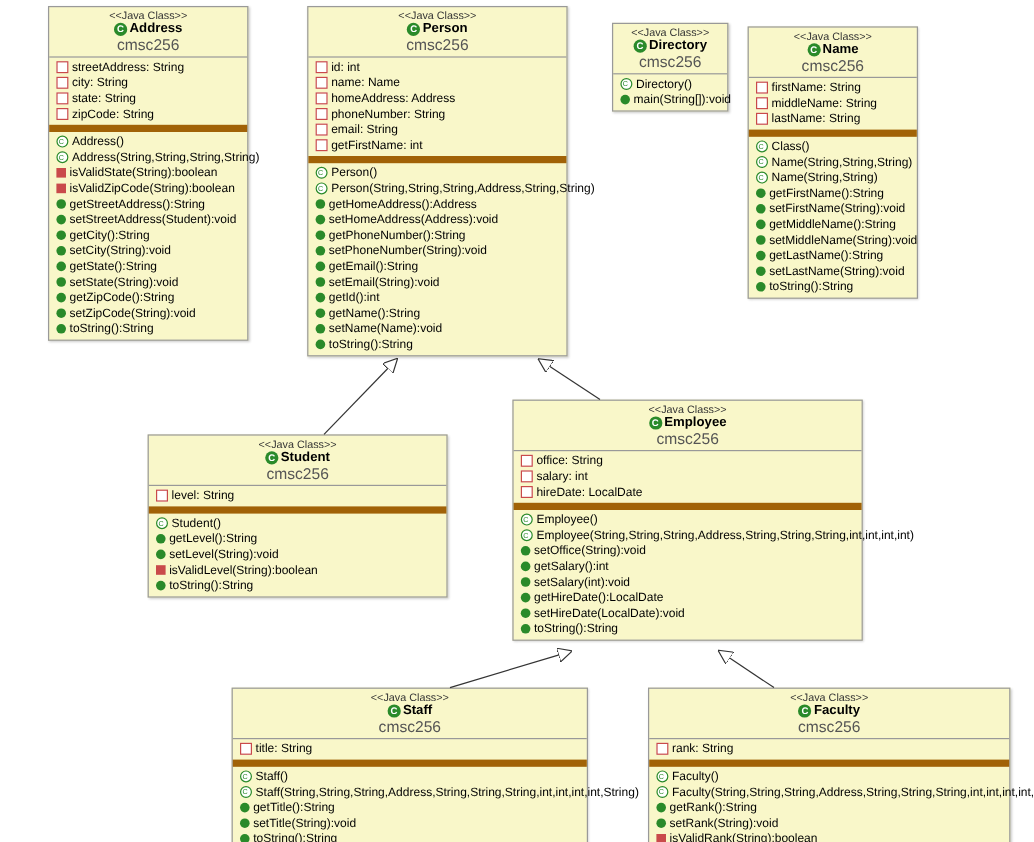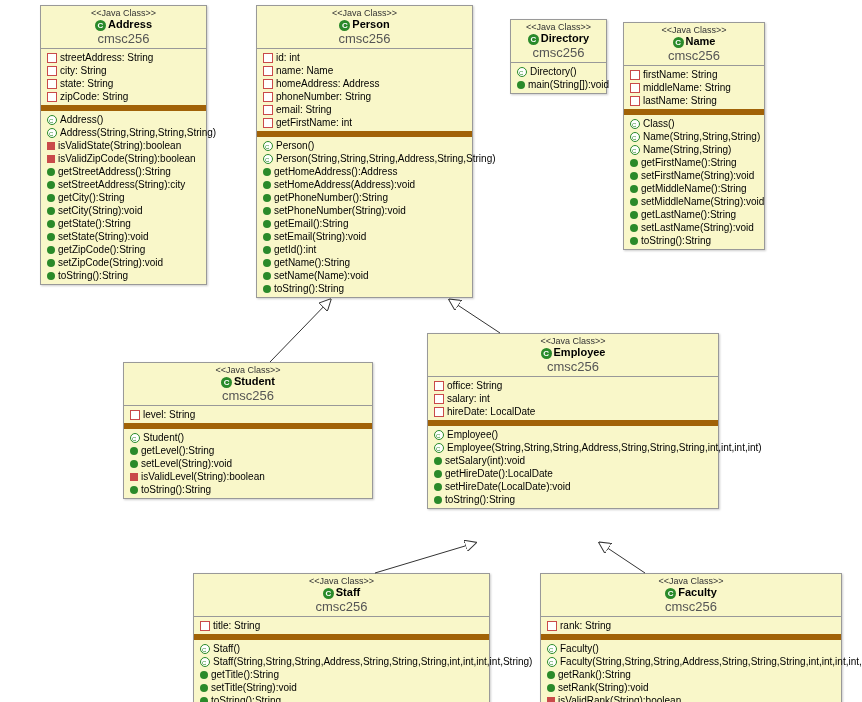--- a/index.html
+++ b/index.html
@@ -116,21 +116,21 @@
       <div class="member"><span class="vis-icon vis-private"></span><span>city: String</span></div>
       <div class="member"><span class="vis-icon vis-private"></span><span>state: String</span></div>
       <div class="member"><span class="vis-icon vis-private"></span><span>zipCode: String</span></div>
     </div>
   <div class="section">
       <div class="member"><span class="vis-icon vis-constructor"></span><span>Address()</span></div>
       <div class="member"><span class="vis-icon vis-constructor"></span><span>Address(String,String,String,String)</span></div>
       <div class="member"><span class="vis-icon vis-static-red"></span><span>isValidState(String):boolean</span></div>
       <div class="member"><span class="vis-icon vis-static-red"></span><span>isValidZipCode(String):boolean</span></div>
       <div class="member"><span class="vis-icon vis-public"></span><span>getStreetAddress():String</span></div>
-      <div class="member"><span class="vis-icon vis-public"></span><span>setStreetAddress(String):city</span></div>
+      <div class="member"><span class="vis-icon vis-public"></span><span>setStreetAddress(Student):void</span></div>
       <div class="member"><span class="vis-icon vis-public"></span><span>getCity():String</span></div>
       <div class="member"><span class="vis-icon vis-public"></span><span>setCity(String):void</span></div>
       <div class="member"><span class="vis-icon vis-public"></span><span>getState():String</span></div>
       <div class="member"><span class="vis-icon vis-public"></span><span>setState(String):void</span></div>
       <div class="member"><span class="vis-icon vis-public"></span><span>getZipCode():String</span></div>
       <div class="member"><span class="vis-icon vis-public"></span><span>setZipCode(String):void</span></div>
       <div class="member"><span class="vis-icon vis-public"></span><span>toString():String</span></div>
     </div>
 </div>
 
@@ -226,20 +226,22 @@
     <div class="package">cmsc256</div>
   </div>
   <div class="section">
       <div class="member"><span class="vis-icon vis-private"></span><span>office: String</span></div>
       <div class="member"><span class="vis-icon vis-private"></span><span>salary: int</span></div>
       <div class="member"><span class="vis-icon vis-private"></span><span>hireDate: LocalDate</span></div>
     </div>
   <div class="section">
       <div class="member"><span class="vis-icon vis-constructor"></span><span>Employee()</span></div>
       <div class="member"><span class="vis-icon vis-constructor"></span><span>Employee(String,String,String,Address,String,String,String,int,int,int,int)</span></div>
+      <div class="member"><span class="vis-icon vis-public"></span><span>setOffice(String):void</span></div>
+      <div class="member"><span class="vis-icon vis-public"></span><span>getSalary():int</span></div>
       <div class="member"><span class="vis-icon vis-public"></span><span>setSalary(int):void</span></div>
       <div class="member"><span class="vis-icon vis-public"></span><span>getHireDate():LocalDate</span></div>
       <div class="member"><span class="vis-icon vis-public"></span><span>setHireDate(LocalDate):void</span></div>
       <div class="member"><span class="vis-icon vis-public"></span><span>toString():String</span></div>
     </div>
 </div>
 
 <div class="class-box" style="left:193px;top:573px;width:295px;">
   <div class="class-header">
     <div class="stereotype">&lt;&lt;Java Class&gt;&gt;</div>

